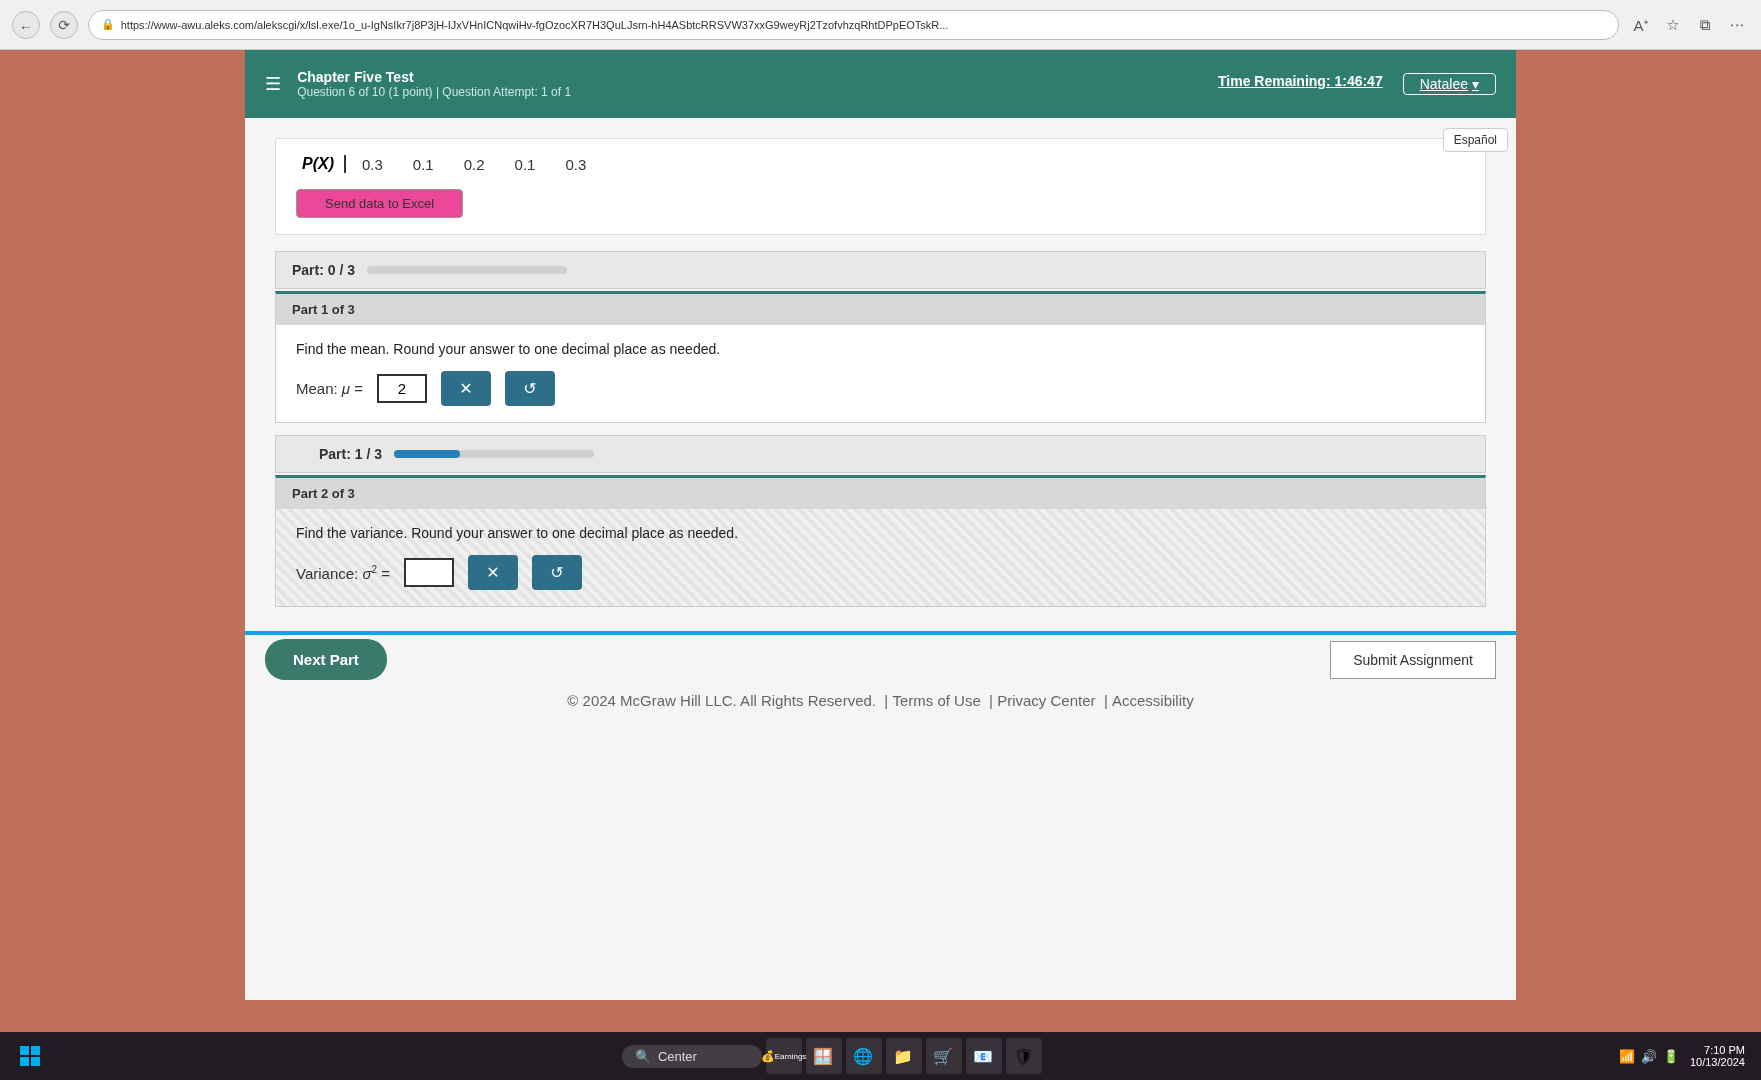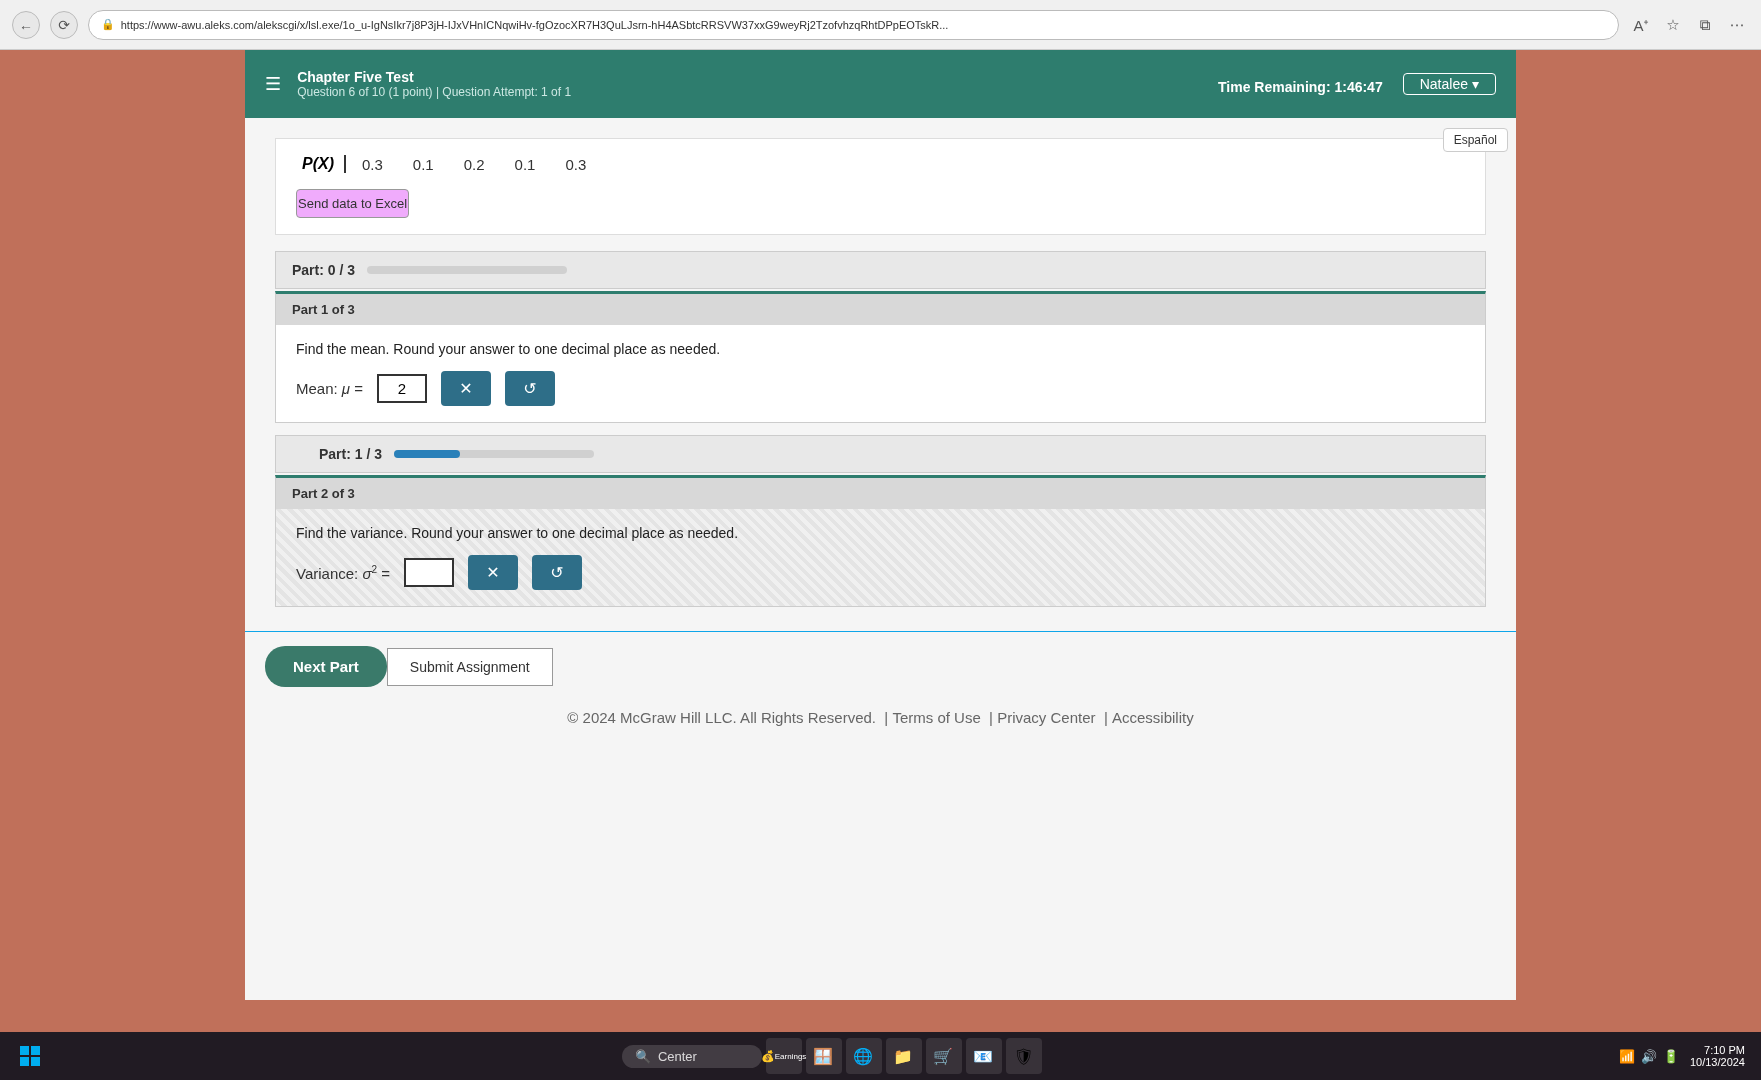--- a/index.html
+++ b/index.html
@@ -87,22 +87,23 @@
       font-size: 14px;
       font-weight: bold;
       color: white;
     }
     .header-subtitle {
       font-size: 12px;
       color: #cce8e3;
     }
     .header-right {
       display: flex;
-      align-items: flex-end;
+      align-items: flex-start;
       gap: 20px;
+      text-decoration: underline;
     }
     .time-remaining {
       font-size: 14px;
       color: white;
       font-weight: bold;
     }
     .user-btn {
       background: transparent;
       border: 1px solid white;
       color: white;
@@ -154,24 +155,24 @@
     }
     .prob-values {
       display: flex;
       gap: 30px;
       padding-left: 16px;
       font-size: 16px;
     }
     .prob-val { font-size: 15px; color: #333; }
 
     .send-excel-btn {
-      background: #f0abfc;
+      background: #ec4899;
       border: 1px solid #999;
       border-radius: 4px;
-      padding: 6px 1px;
+      padding: 6px 28px;
       font-size: 13px;
       cursor: pointer;
       color: #333;
       margin-top: 16px;
     }
 
     
     .part-header {
       background: #e8e8e8;
       border: 1px solid #ccc;
@@ -265,24 +266,25 @@
     .part1-section {
       border-top: 3px solid #2e7d6e;
     }
     .part2-section {
       border-top: 3px solid #2e7d6e;
     }
 
     
     .bottom-bar {
       background: #f5f5f5;
-      border-top: 1px solid #0ea5e9;
-      padding: 14px 20px;
-      display: flex;
-      align-items: center;
+      border-top: 4px solid #0ea5e9;
+      padding: 4px 20px;
+      display: flex;
+      align-items: center;
+      justify-content: space-between;
       position: relative;
     }
     .next-part-btn {
       background: #3a7a6a;
       color: white;
       border: none;
       padding: 12px 28px;
       border-radius: 20px;
       font-size: 15px;
       cursor: pointer;

